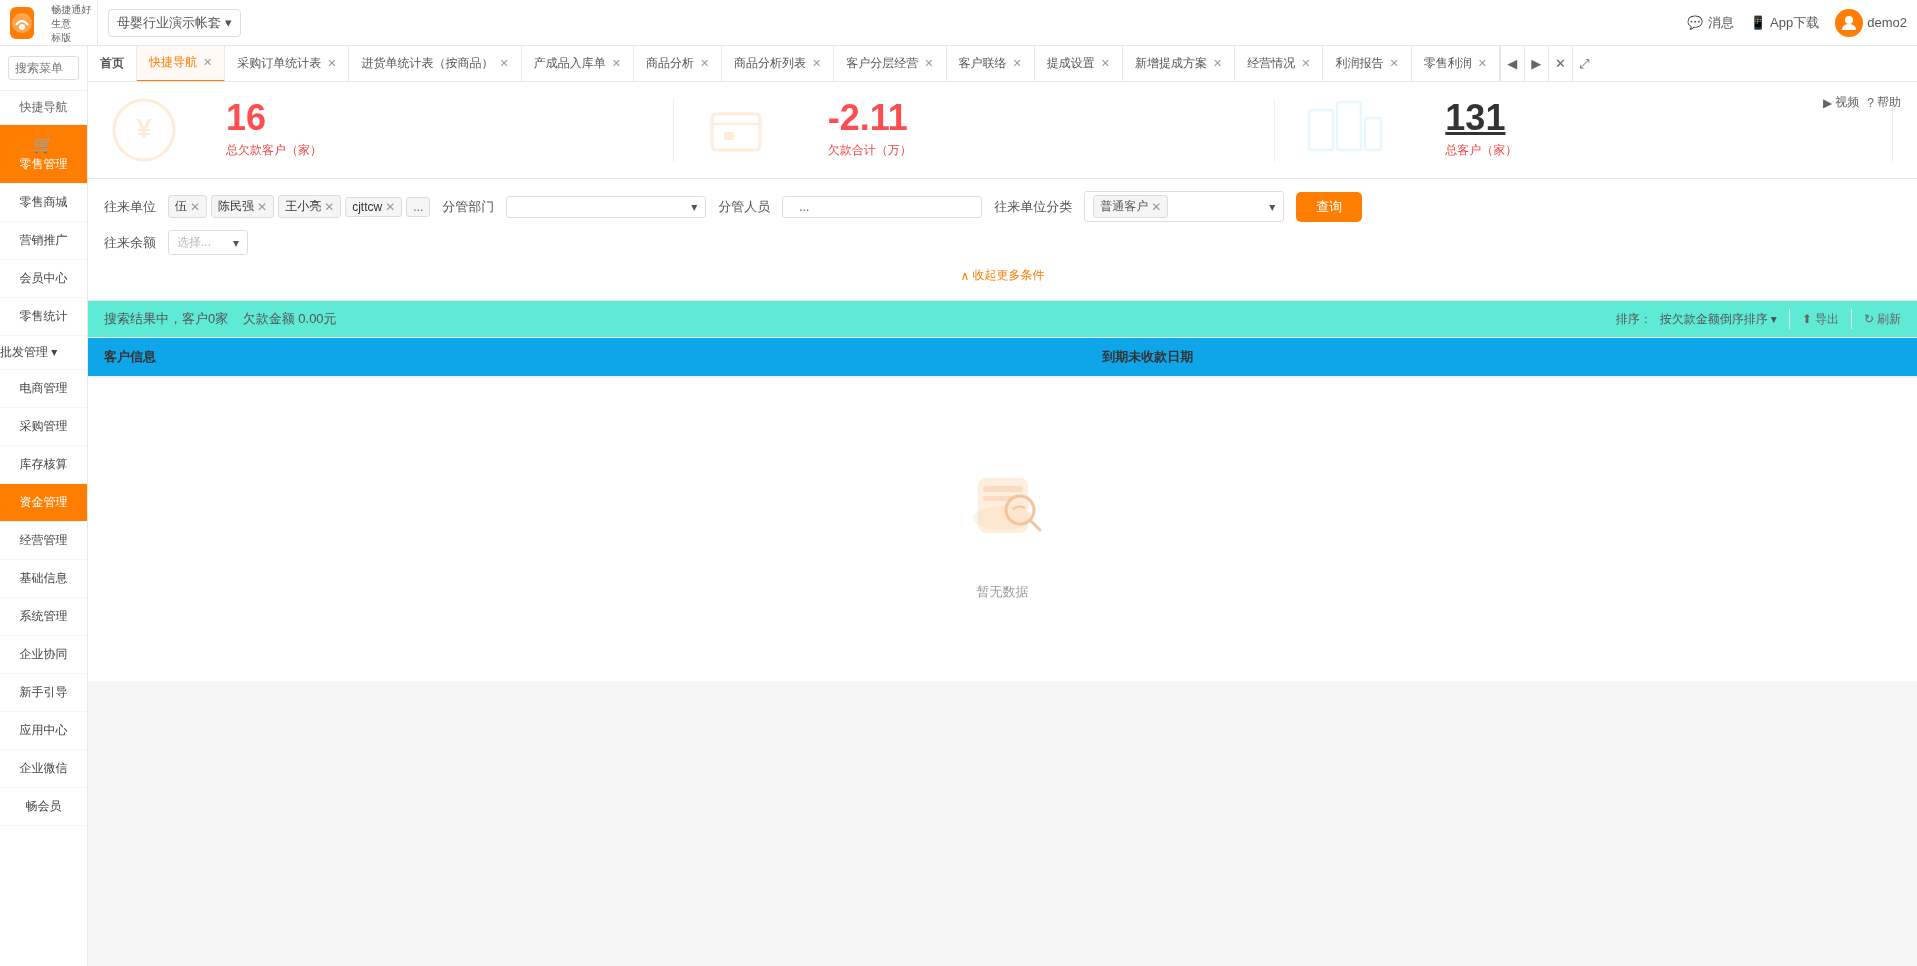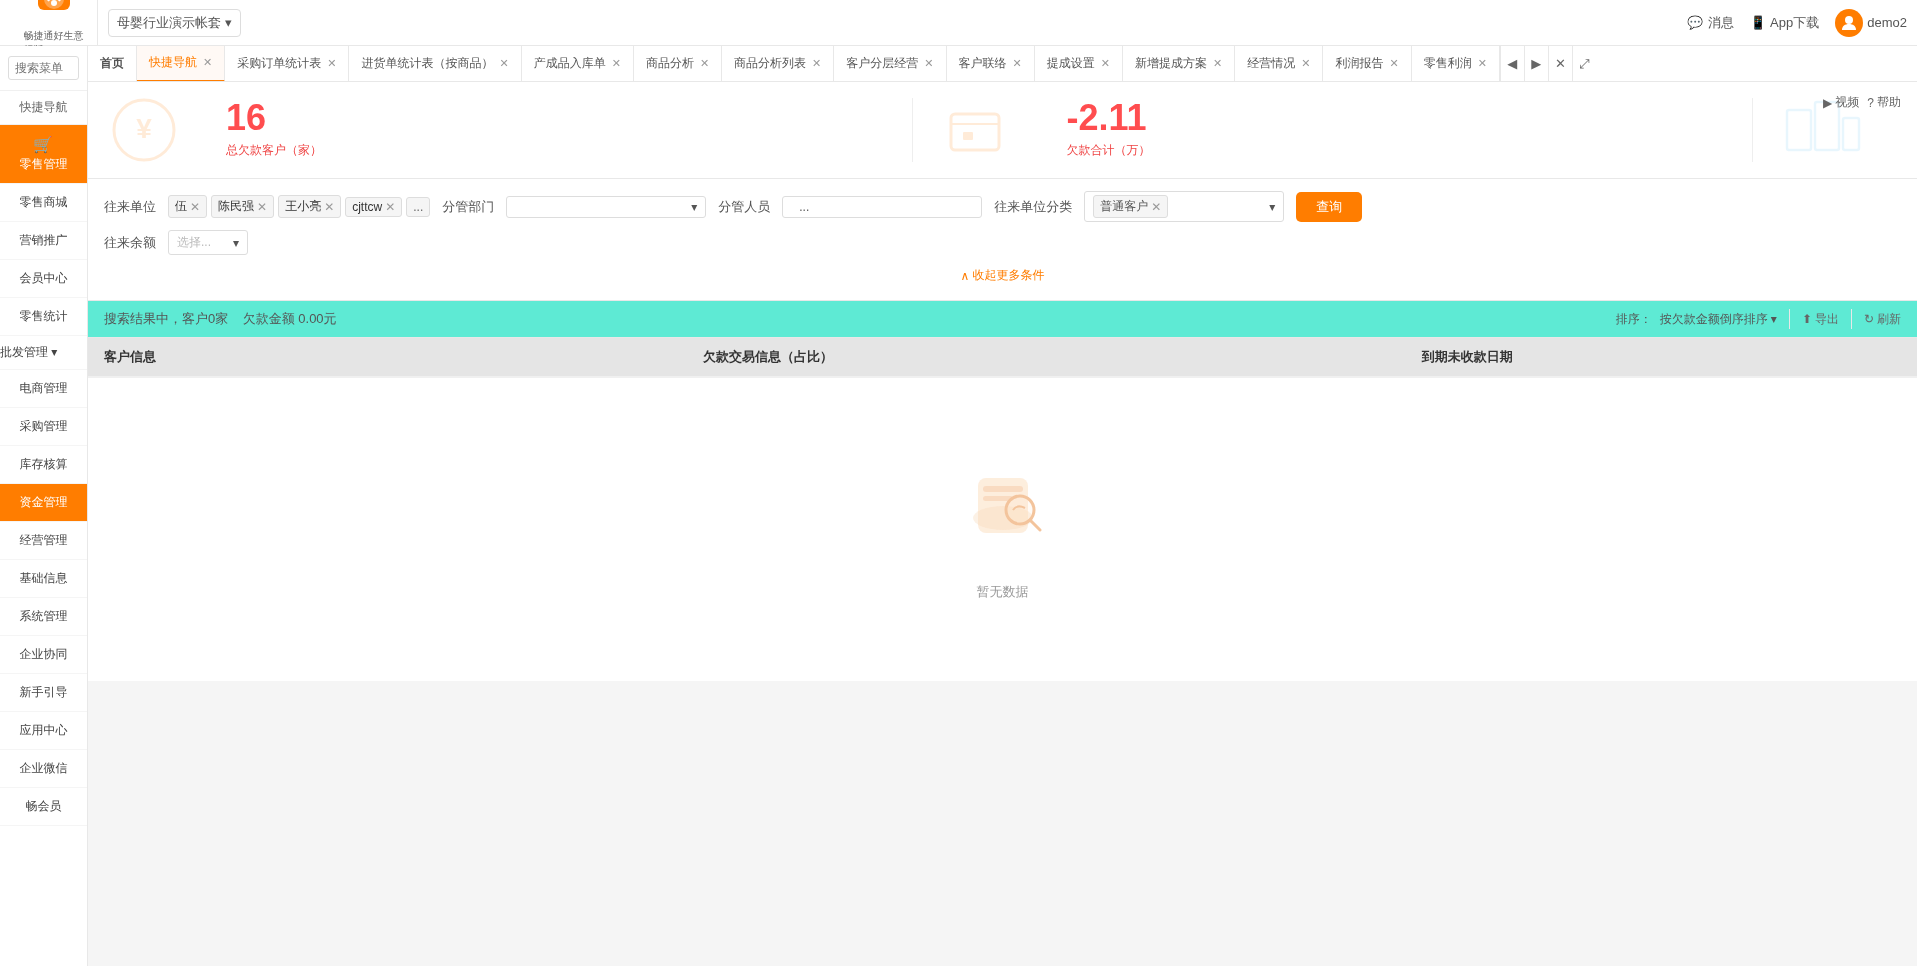--- a/index.html
+++ b/index.html
@@ -8,21 +8,21 @@
     
     .app-wrapper { display: flex; flex-direction: column; height: 966px; }
     .top-bar { display: flex; align-items: center; background: #fff; height: 46px; border-bottom: 1px solid #e8e8e8; padding: 0 10px; flex-shrink: 0; }
     .main-layout { display: flex; flex: 1; overflow: hidden; }
     .sidebar { width: 88px; background: #fff; border-right: 1px solid #e8e8e8; flex-shrink: 0; overflow-y: auto; }
     .content-area { flex: 1; display: flex; flex-direction: column; overflow: hidden; }
     .tab-bar { background: #fff; border-bottom: 1px solid #e8e8e8; display: flex; align-items: center; height: 36px; flex-shrink: 0; overflow: hidden; }
     .main-content { flex: 1; overflow-y: auto; background: #f5f5f5; }
 
     
-    .logo-area { display: flex; flex-direction: column; align-items: center; width: 88px; flex-shrink: 0; border-right: 1px solid #e8e8e8; height: 100%; justify-content: center; cursor: pointer; gap: 17px; }
+    .logo-area { display: flex; flex-direction: row; align-items: center; width: 88px; flex-shrink: 0; border-right: 1px solid #e8e8e8; height: 100%; justify-content: center; cursor: pointer; gap: 17px; }
     .logo-icon { width: 32px; height: 32px; background: #ff7d00; border-radius: 6px; display: flex; align-items: center; justify-content: center; color: #fff; font-size: 14px; font-weight: bold; }
     .logo-text { font-size: 10px; color: #666; margin-top: 2px; }
     .top-nav-right { display: flex; align-items: center; margin-left: auto; gap: 16px; }
     .top-nav-item { display: flex; align-items: center; gap: 4px; cursor: pointer; color: #555; font-size: 13px; }
     .user-avatar { width: 28px; height: 28px; border-radius: 50%; background: #ff7d00; display: flex; align-items: center; justify-content: center; color: #fff; font-size: 11px; }
     .selector-box { display: flex; align-items: center; gap: 4px; padding: 0 8px; border: 1px solid #ddd; border-radius: 4px; height: 28px; cursor: pointer; color: #555; margin-left: 10px; }
 
     
     .tab-item { display: flex; align-items: center; padding: 0 12px; height: 36px; border-right: 1px solid #e8e8e8; cursor: pointer; font-size: 12px; color: #555; white-space: nowrap; flex-shrink: 0; position: relative; }
     .tab-item.active { color: #ff7d00; border-bottom: 2px solid #ff7d00; background: #fff9f5; }
@@ -69,21 +69,21 @@
     
     .result-bar { display: flex; align-items: center; padding: 8px 16px; background: #5eead4; border-bottom: 1px solid #e8e8e8; }
     .result-info { color: #555; font-size: 13px; flex: 1; }
     .result-actions { display: flex; align-items: center; gap: 8px; }
     .sort-label { color: #555; font-size: 12px; }
     .sort-select { display: flex; align-items: center; gap: 3px; color: #555; font-size: 12px; cursor: pointer; }
     .action-btn { display: flex; align-items: center; gap: 3px; color: #666; font-size: 12px; cursor: pointer; }
 
     
     .data-table { width: 100%; background: #fff; }
-    .table-header { display: flex; padding: 10px 16px; border-bottom: 2px solid #f0f0f0; background: #e5e5e5; }
+    .table-header { display: flex; padding: 10px 16px; border-bottom: 2px solid #f0f0f0; background: #0ea5e9; }
     .col-customer { flex: 2.5; font-weight: bold; color: #333; font-size: 13px; }
     .col-debt { flex: 3; font-weight: bold; color: #333; font-size: 13px; }
     .col-repay { flex: 3; font-weight: bold; color: #333; font-size: 13px; }
     .col-date { flex: 2; font-weight: bold; color: #333; font-size: 13px; }
 
     
     .empty-state { display: flex; flex-direction: column; align-items: center; justify-content: center; padding: 80px 0; }
     .empty-icon { font-size: 80px; margin-bottom: 16px; opacity: 0.5; }
     .empty-text { color: #999; font-size: 13px; }
 
@@ -302,20 +302,24 @@
           </div>
 
           <div style="position:relative; margin: 0 30px; display:flex; align-items:center; opacity:0.15;">
             <svg viewBox="0 0 80 64" width="80" height="64" fill="none">
               <rect x="4" y="12" width="24" height="40" rx="2" stroke="#6bc5f8" stroke-width="2.5"></rect>
               <rect x="32" y="4" width="24" height="48" rx="2" stroke="#6bc5f8" stroke-width="2.5"></rect>
               <rect x="60" y="20" width="16" height="32" rx="2" stroke="#6bc5f8" stroke-width="2.5"></rect>
             </svg>
           </div>
 
+          <div class="stat-block">
+            <div class="stat-number black">131</div>
+            <div class="stat-label">总客户（家）</div>
+          </div>
 
           <div class="help-btns">
             <div class="help-btn">
               <span>▶</span>
               <span>视频</span>
             </div>
             <div class="help-btn">
               <span>?</span>
               <span>帮助</span>
             </div>
@@ -410,23 +414,20 @@
               <span>刷新</span>
             </div>
           </div>
         </div>
 
         <div class="data-table">
           <div class="table-header">
             <div class="col-customer">
               <span>客户信息</span>
             </div>
-            <div class="col-debt">
-              <span>欠款交易信息（占比）</span>
-            </div>
             <div class="col-date">
               <span>到期未收款日期</span>
             </div>
           </div>
 
           <div class="empty-state">
             <div class="empty-icon">
               <svg width="90" height="90" viewBox="0 0 90 90" fill="none">
 
                 <ellipse cx="45" cy="60" rx="30" ry="12" fill="#f5d0a9" opacity="0.6"></ellipse>

